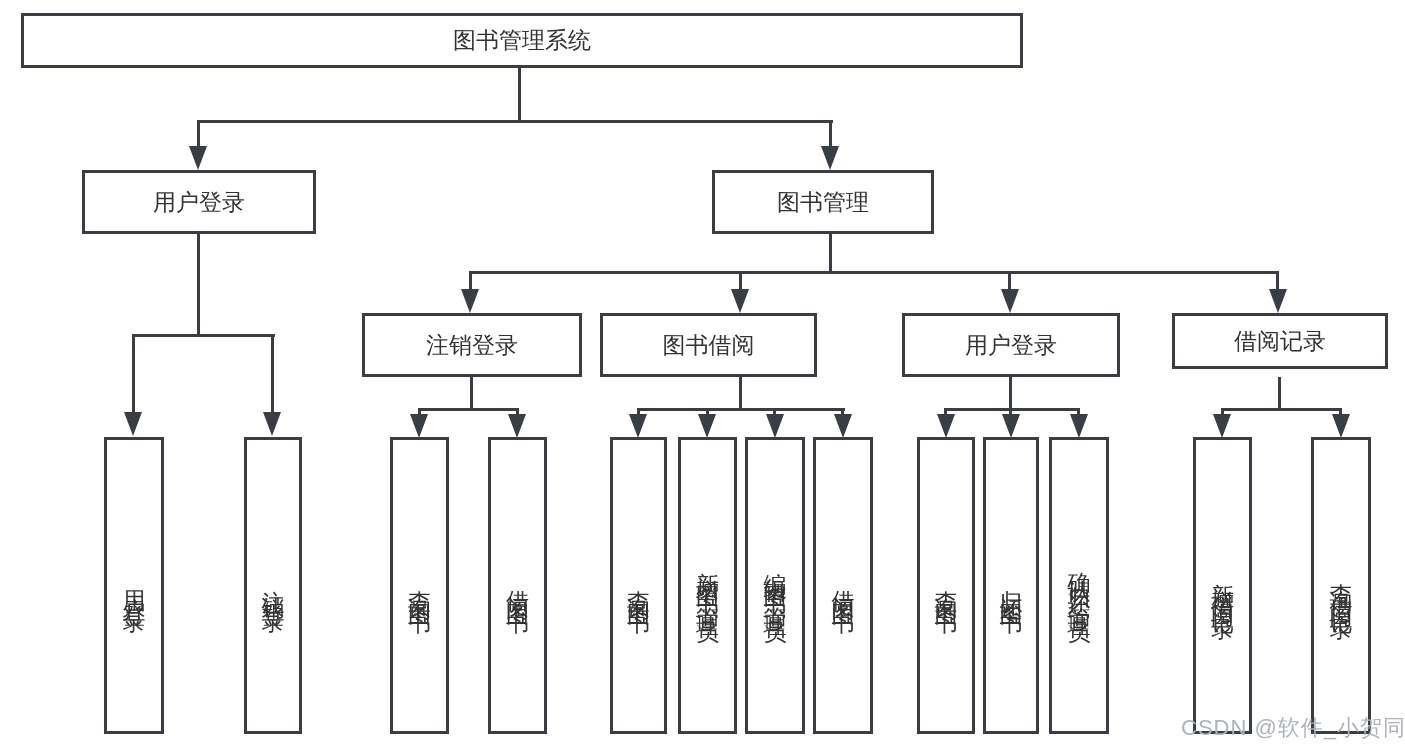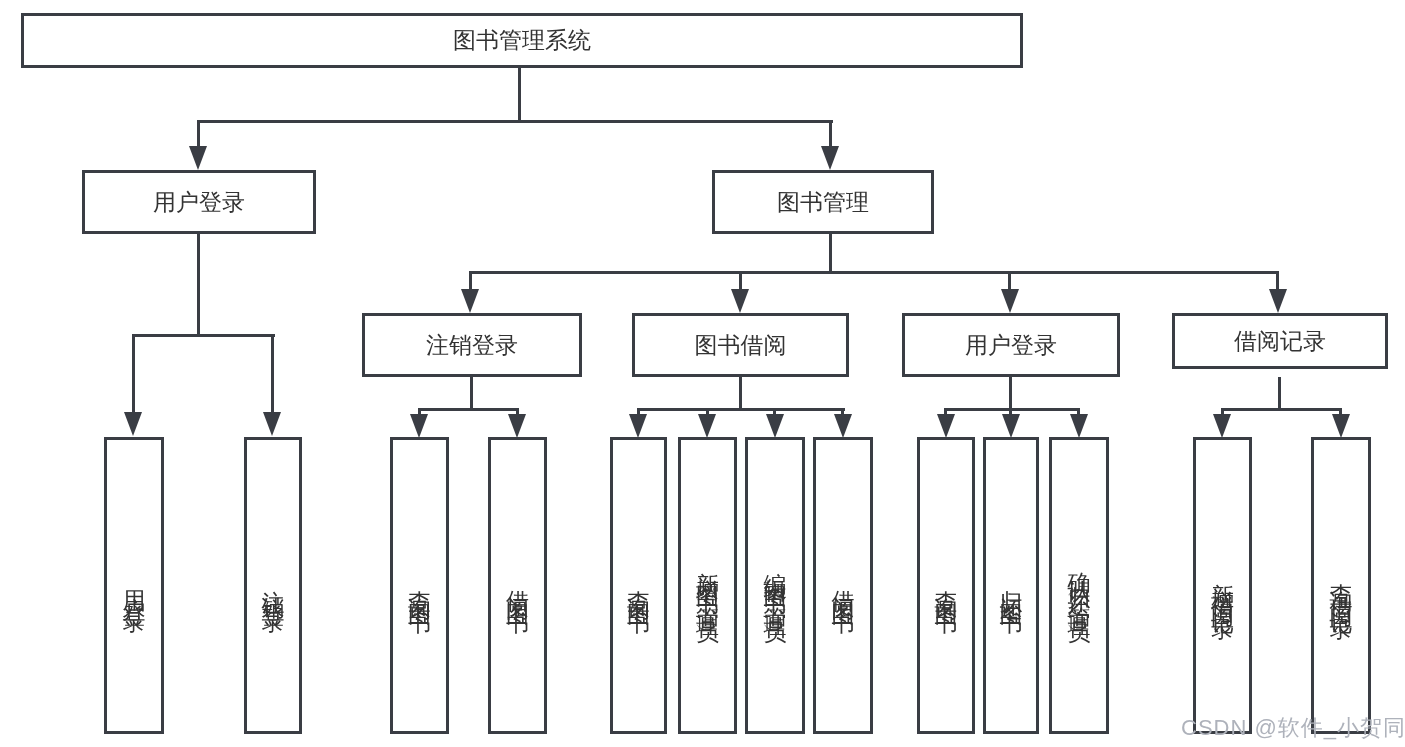--- a/index.html
+++ b/index.html
@@ -68,21 +68,21 @@
 <div class="ln" style="left:739px;top:271px;width:3px;height:22px"></div>
 <div class="arr" style="left:731px;top:289px"></div>
 <div class="ln" style="left:1008px;top:271px;width:3px;height:22px"></div>
 <div class="arr" style="left:1001px;top:289px"></div>
 <div class="ln" style="left:1276px;top:271px;width:3px;height:22px"></div>
 <div class="arr" style="left:1269px;top:289px"></div>
 
 <div class="box" style="left:362px;top:313px;width:220px;height:64px">
   <span>注销登录</span>
 </div>
-<div class="box" style="left:632px;top:313px;width:217px;height:64px">
+<div class="box" style="left:600px;top:313px;width:217px;height:64px">
   <span>图书借阅</span>
 </div>
 <div class="box" style="left:902px;top:313px;width:218px;height:64px">
   <span>用户登录</span>
 </div>
 <div class="box" style="left:1172px;top:313px;width:216px;height:56px">
   <span>借阅记录</span>
 </div>
 
 <div class="ln" style="left:470px;top:377px;width:3px;height:31px"></div>

